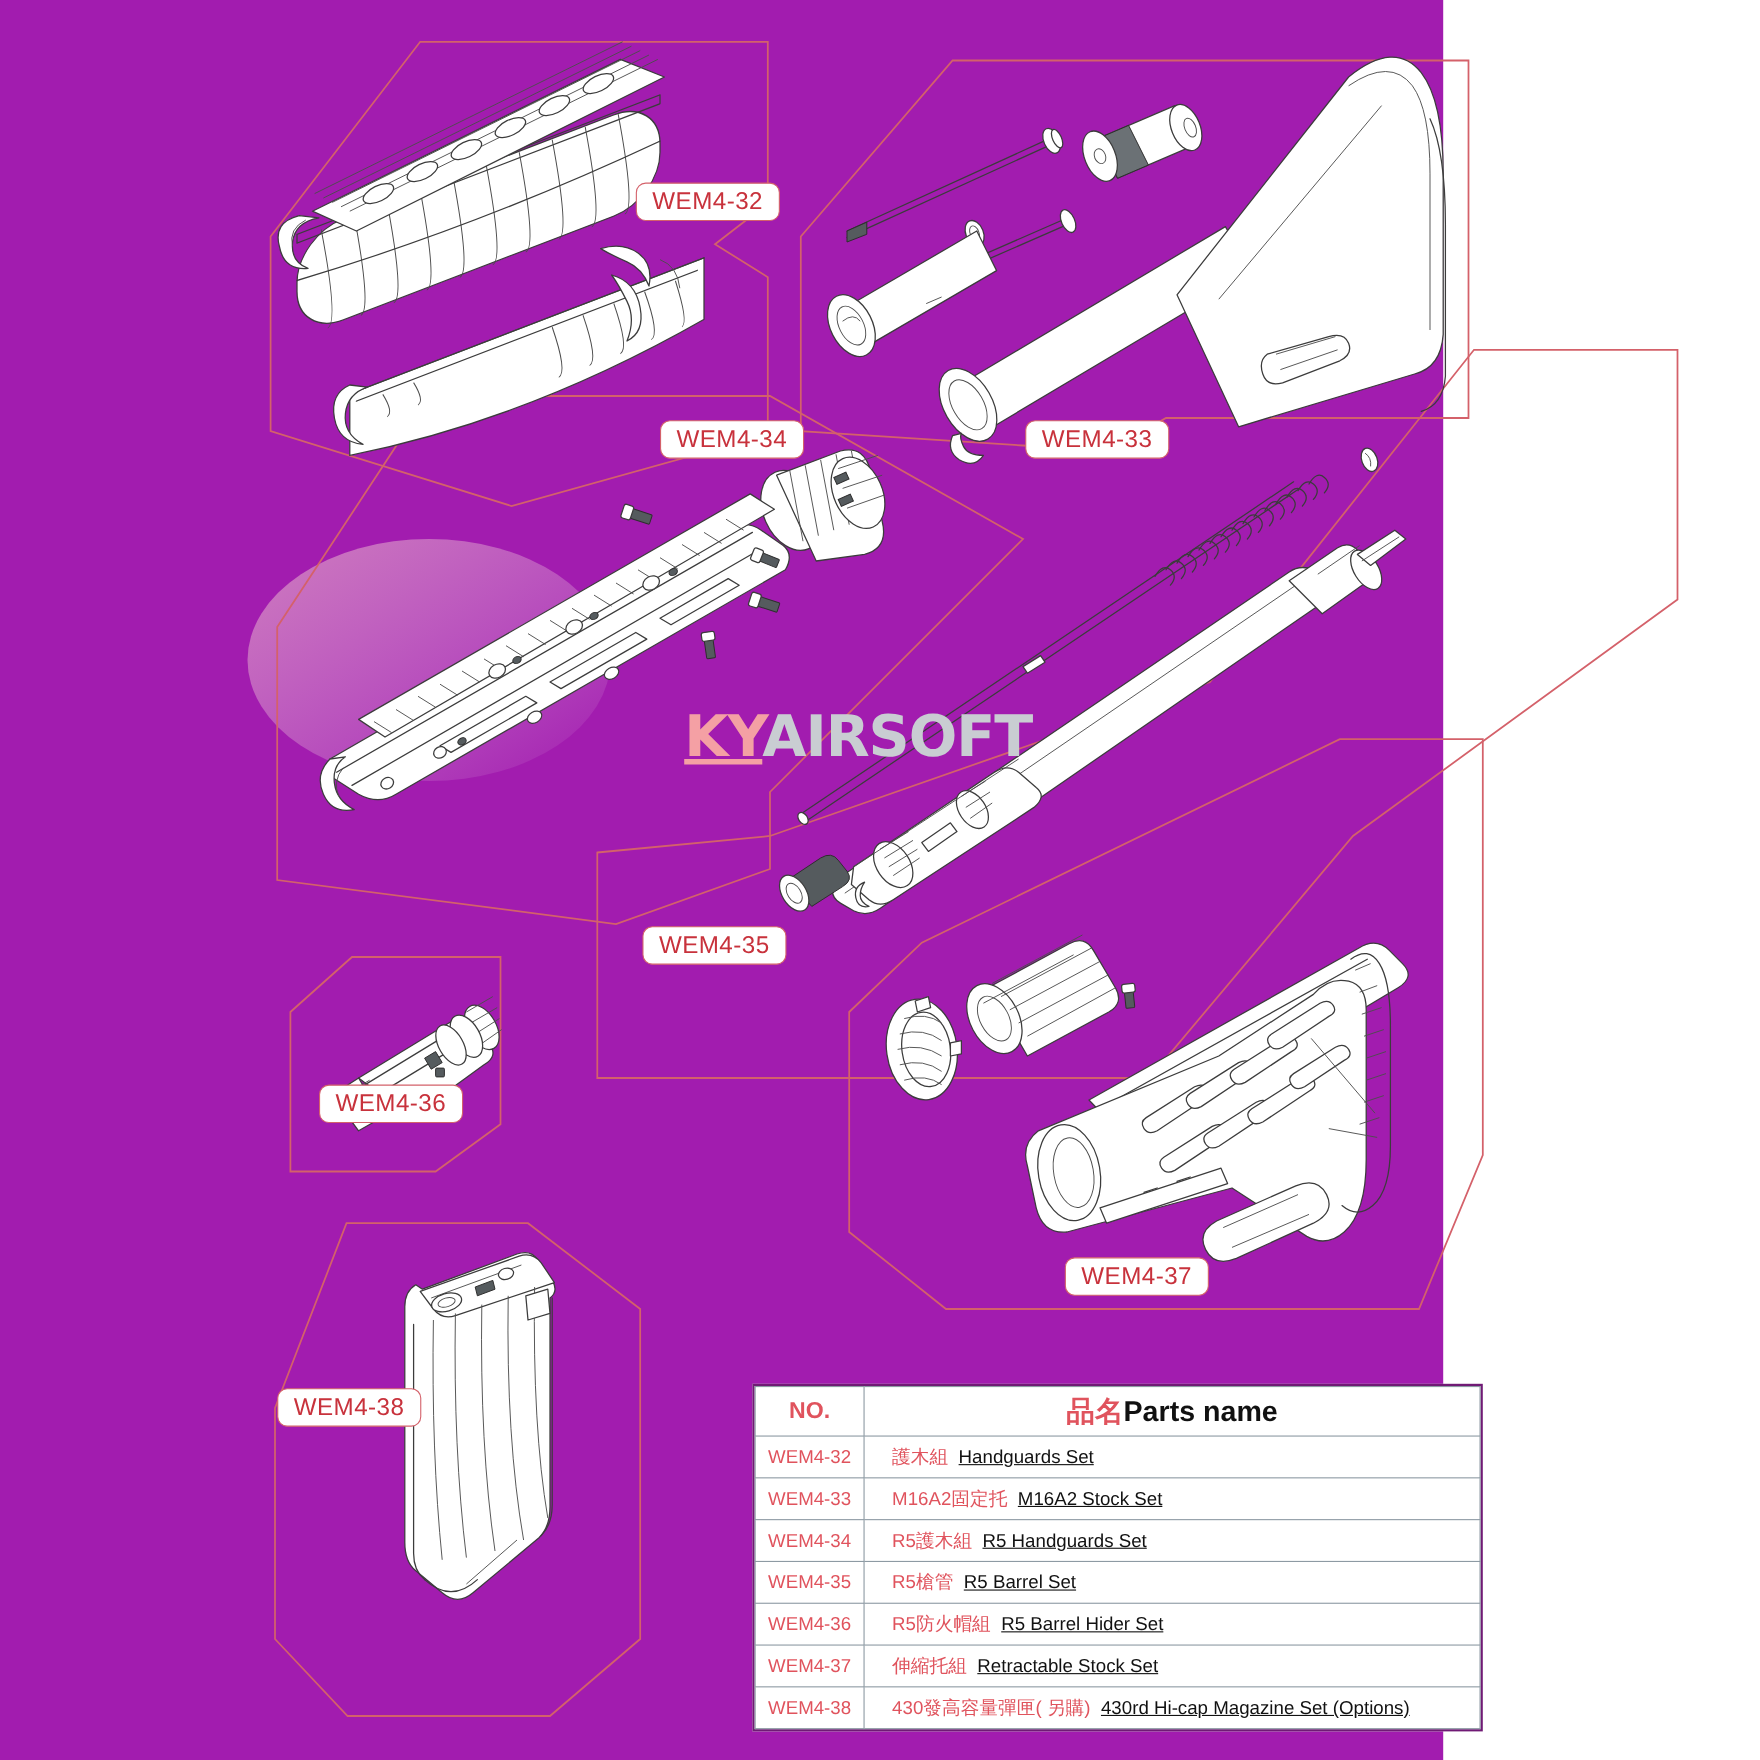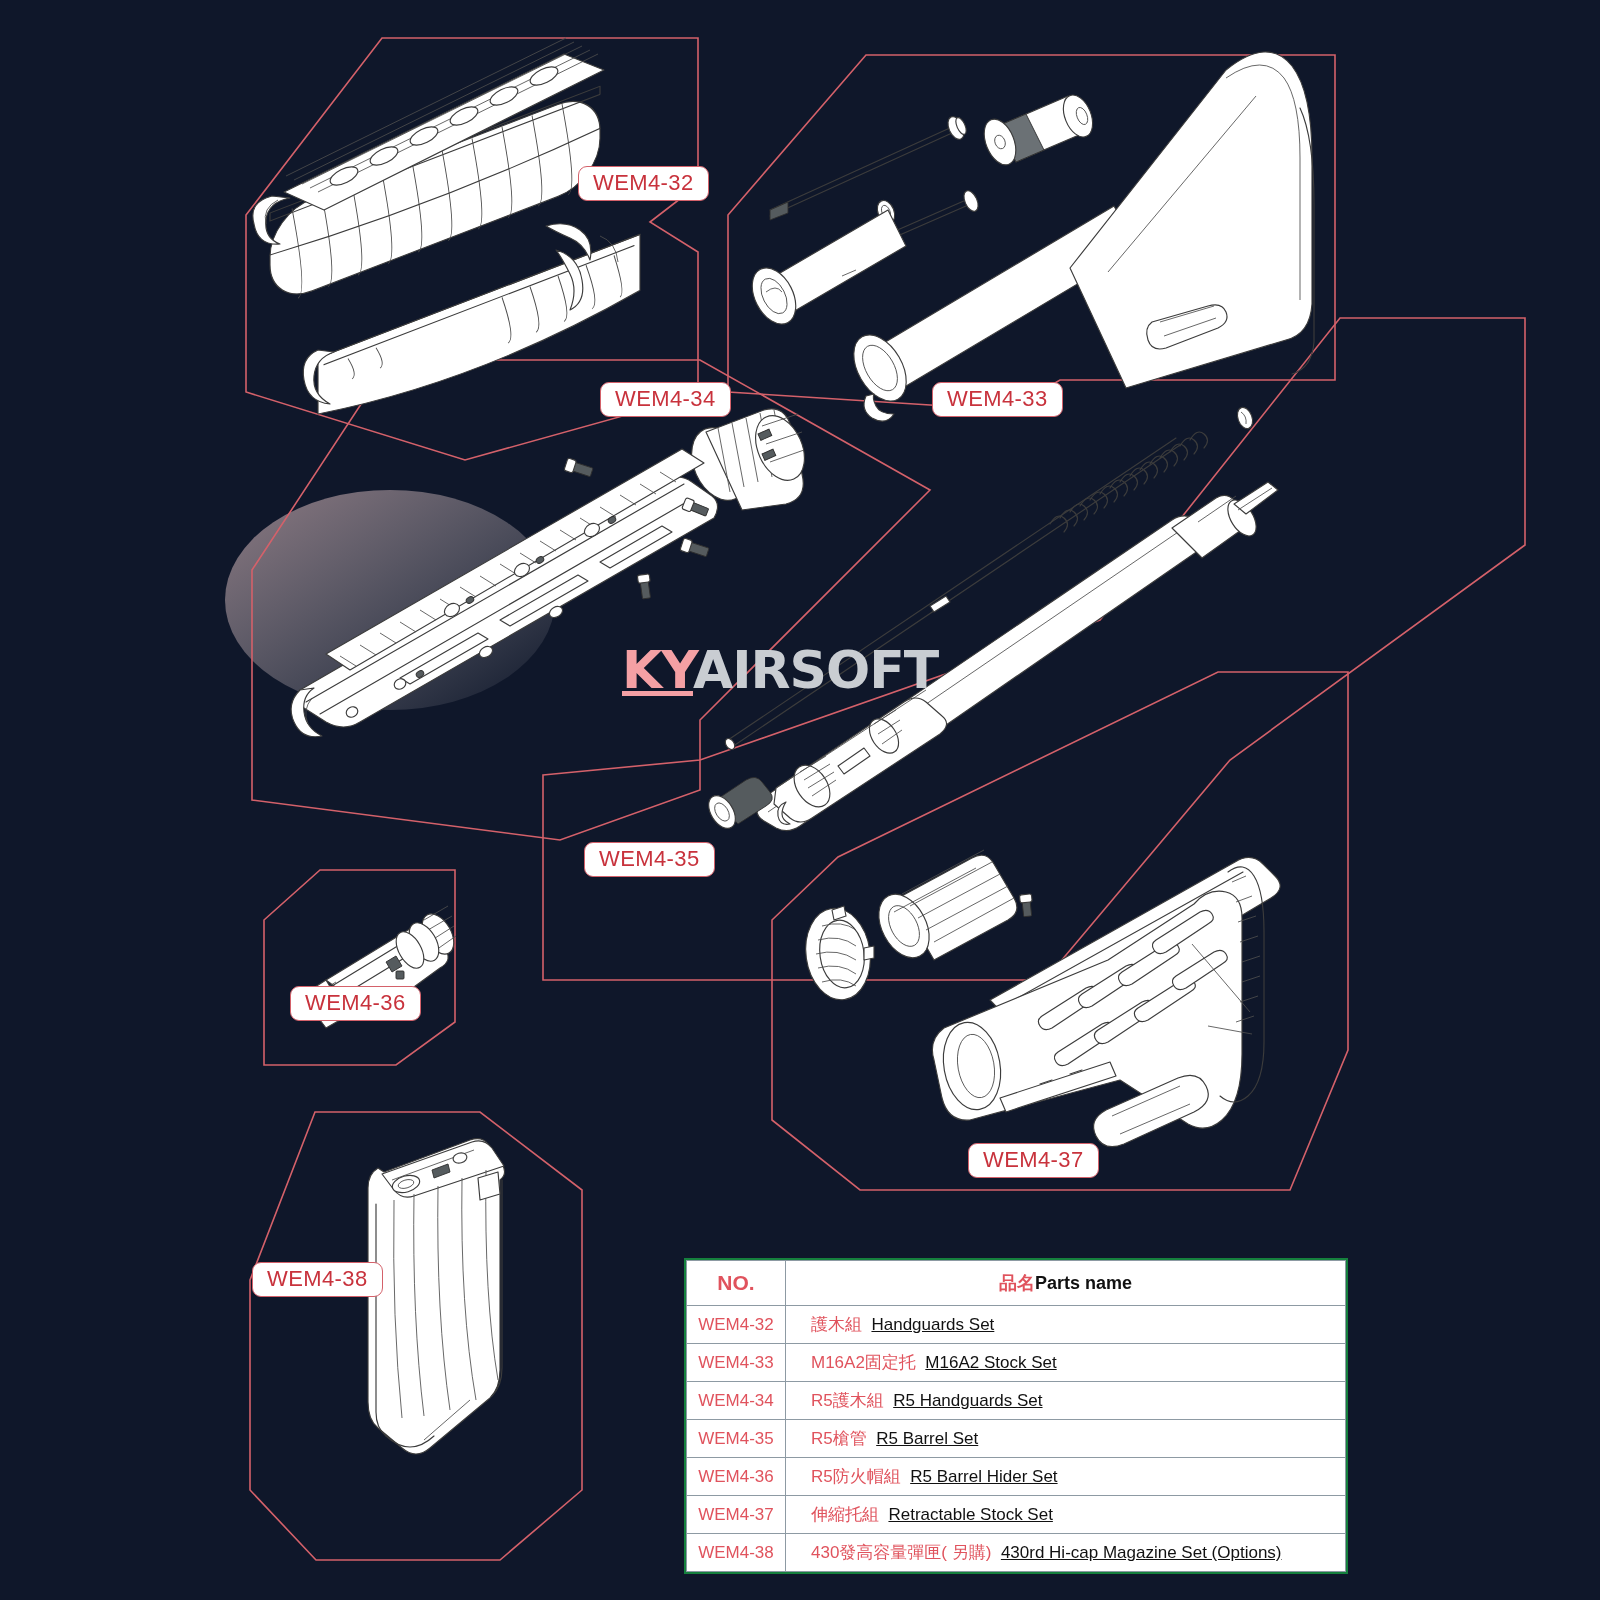--- a/index.html
+++ b/index.html
@@ -1,19 +1,19 @@
 <!DOCTYPE html>
 <html><head>
 <meta charset="utf-8">
 <style>
   html,body{margin:0;padding:0;background:#ffffff;}
   body{width:1600px;height:1600px;position:relative;overflow:hidden;
        font-family:"Liberation Sans","DejaVu Sans",sans-serif;}
 
-  #stage{position:absolute;left:0;top:0;width:1600px;height:1600px;background:#0f172a;}
+  #stage{position:absolute;left:0;top:0;width:1312px;height:1600px;background:#a21caf;}
 
   
   #art{position:absolute;left:0;top:0;width:1600px;height:1600px;}
 
   
   .chip{
     position:absolute;
     border:1.6px solid #d4616a;
     border-radius:9px;
     background:#ffffff;
@@ -23,21 +23,21 @@
     padding:5px 14px 6px 14px;
     white-space:nowrap;
     line-height:1;
   }
 
   
   #parts-table{
     position:absolute;
     left:684px; top:1258px;
     width:660px;
-    border:2px solid #15803d;
+    border:2px solid #701a75;
     background:#fff;
     border-collapse:collapse;
   }
   #parts-table table{width:100%;border-collapse:collapse;}
   #parts-table td,#parts-table th{
     border:1px solid #8d9aa3;
     padding:0;
     vertical-align:middle;
   }
   #parts-table .c-no{
@@ -52,21 +52,21 @@
     padding-left:9px;
     height:37px;
     font-size:17px;
     color:#111;
     white-space:nowrap;
   }
   #parts-table thead .c-no{
     color:#e0535d;font-size:21px;height:44px;
   }
   #parts-table thead .c-name{
-    text-align:center;font-size:18px;height:44px;padding-left:0;
+    text-align:center;font-size:26px;height:44px;padding-left:0;
   }
   .zh{color:#e0535d;margin-left:16px;}
   .en{color:#111;text-decoration:underline;}
   .hdr-zh{color:#e0535d;}
   .hdr-en{color:#111;}
 
   
   #watermark{
     position:absolute;
     left:622px; top:640px;

